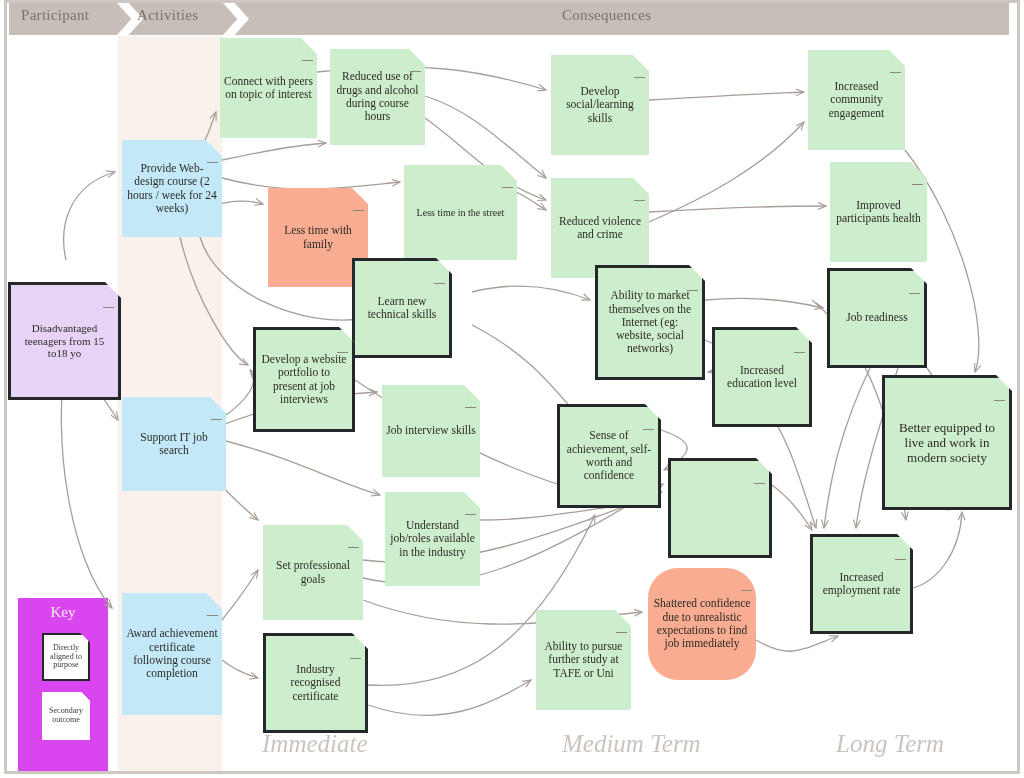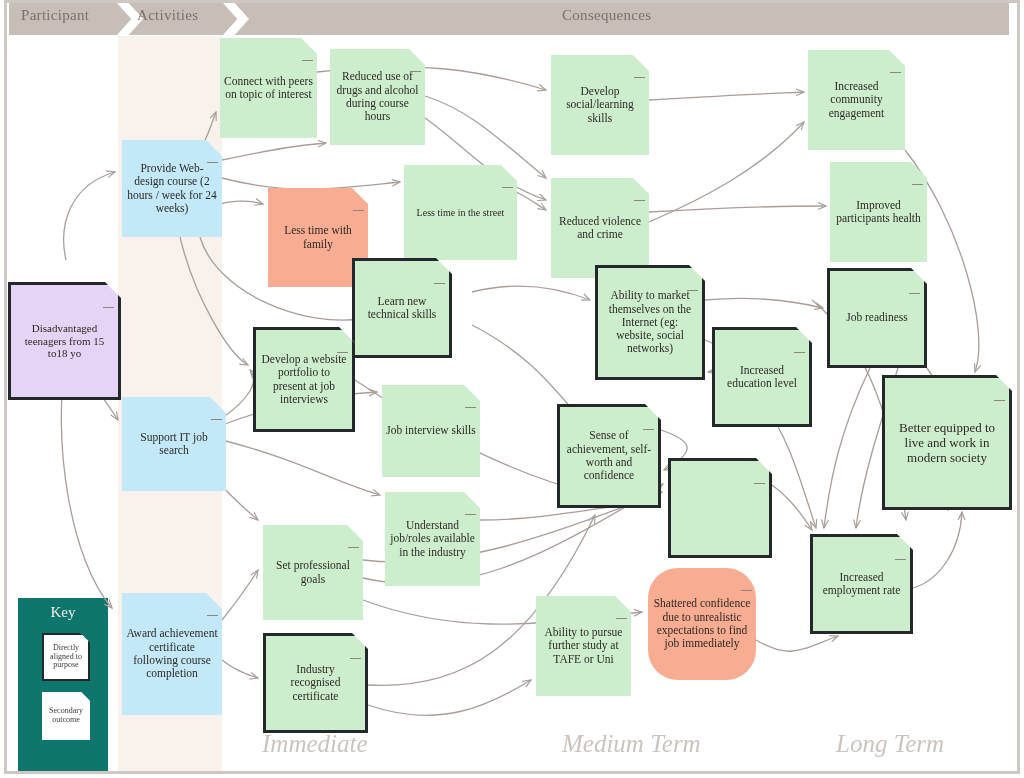--- a/index.html
+++ b/index.html
@@ -44,21 +44,21 @@
   
   #activities-band {
     position: absolute;
     left: 118px; top: 36px; width: 104px; height: 735px;
     background: #f9f1ec;
   }
   
   #key-box {
     position: absolute;
     left: 18px; top: 598px; width: 90px; height: 173px;
-    background: #0f766e;
+    background: #d946ef;
   }
   #key-title {
     position: absolute; left: 0; top: 6px; width: 90px;
     text-align: center; font-size: 15px; color: #f4f0ed;
   }
   .key-swatch {
     position: absolute;
     left: 24px; width: 48px; height: 48px;
     background: #ffffff;
     font-size: 8px; color: #3a3a38;
@@ -281,21 +281,21 @@
         <span class="note-txt">Sense of achievement, self-worth and confidence</span>
         <div class="curl" style="right: 4px; top: 22px;"></div>
       </div>
       <div class="note green bold" style="left: 668px; top: 458px; width: 104px; height: 100px; font-size: 11.5px;">
         <div class="curl" style="right: 4px; top: 22px;"></div>
       </div>
       <div class="note salmon plain" style="left: 648px; top: 568px; width: 108px; height: 112px; font-size: 11.5px; border-radius: 30px;">
         <span class="note-txt">Shattered confidence due to unrealistic expectations to find job immediately</span>
         <div class="curl" style="right: 4px; top: 22px;"></div>
       </div>
-      <div class="note green plain" style="left: 536px; top: 596px; width: 95px; height: 100px; font-size: 11.5px;">
+      <div class="note green plain" style="left: 536px; top: 610px; width: 95px; height: 100px; font-size: 11.5px;">
         <span class="note-txt">Ability to pursue further study at TAFE or Uni</span>
         <div class="curl" style="right: 4px; top: 22px;"></div>
       </div>
       <div class="note green plain" style="left: 808px; top: 50px; width: 97px; height: 100px; font-size: 11.5px;">
         <span class="note-txt">Increased community engagement</span>
         <div class="curl" style="right: 4px; top: 22px;"></div>
       </div>
       <div class="note green plain" style="left: 830px; top: 162px; width: 97px; height: 100px; font-size: 11.5px;">
         <span class="note-txt">Improved participants health</span>
         <div class="curl" style="right: 4px; top: 22px;"></div>

